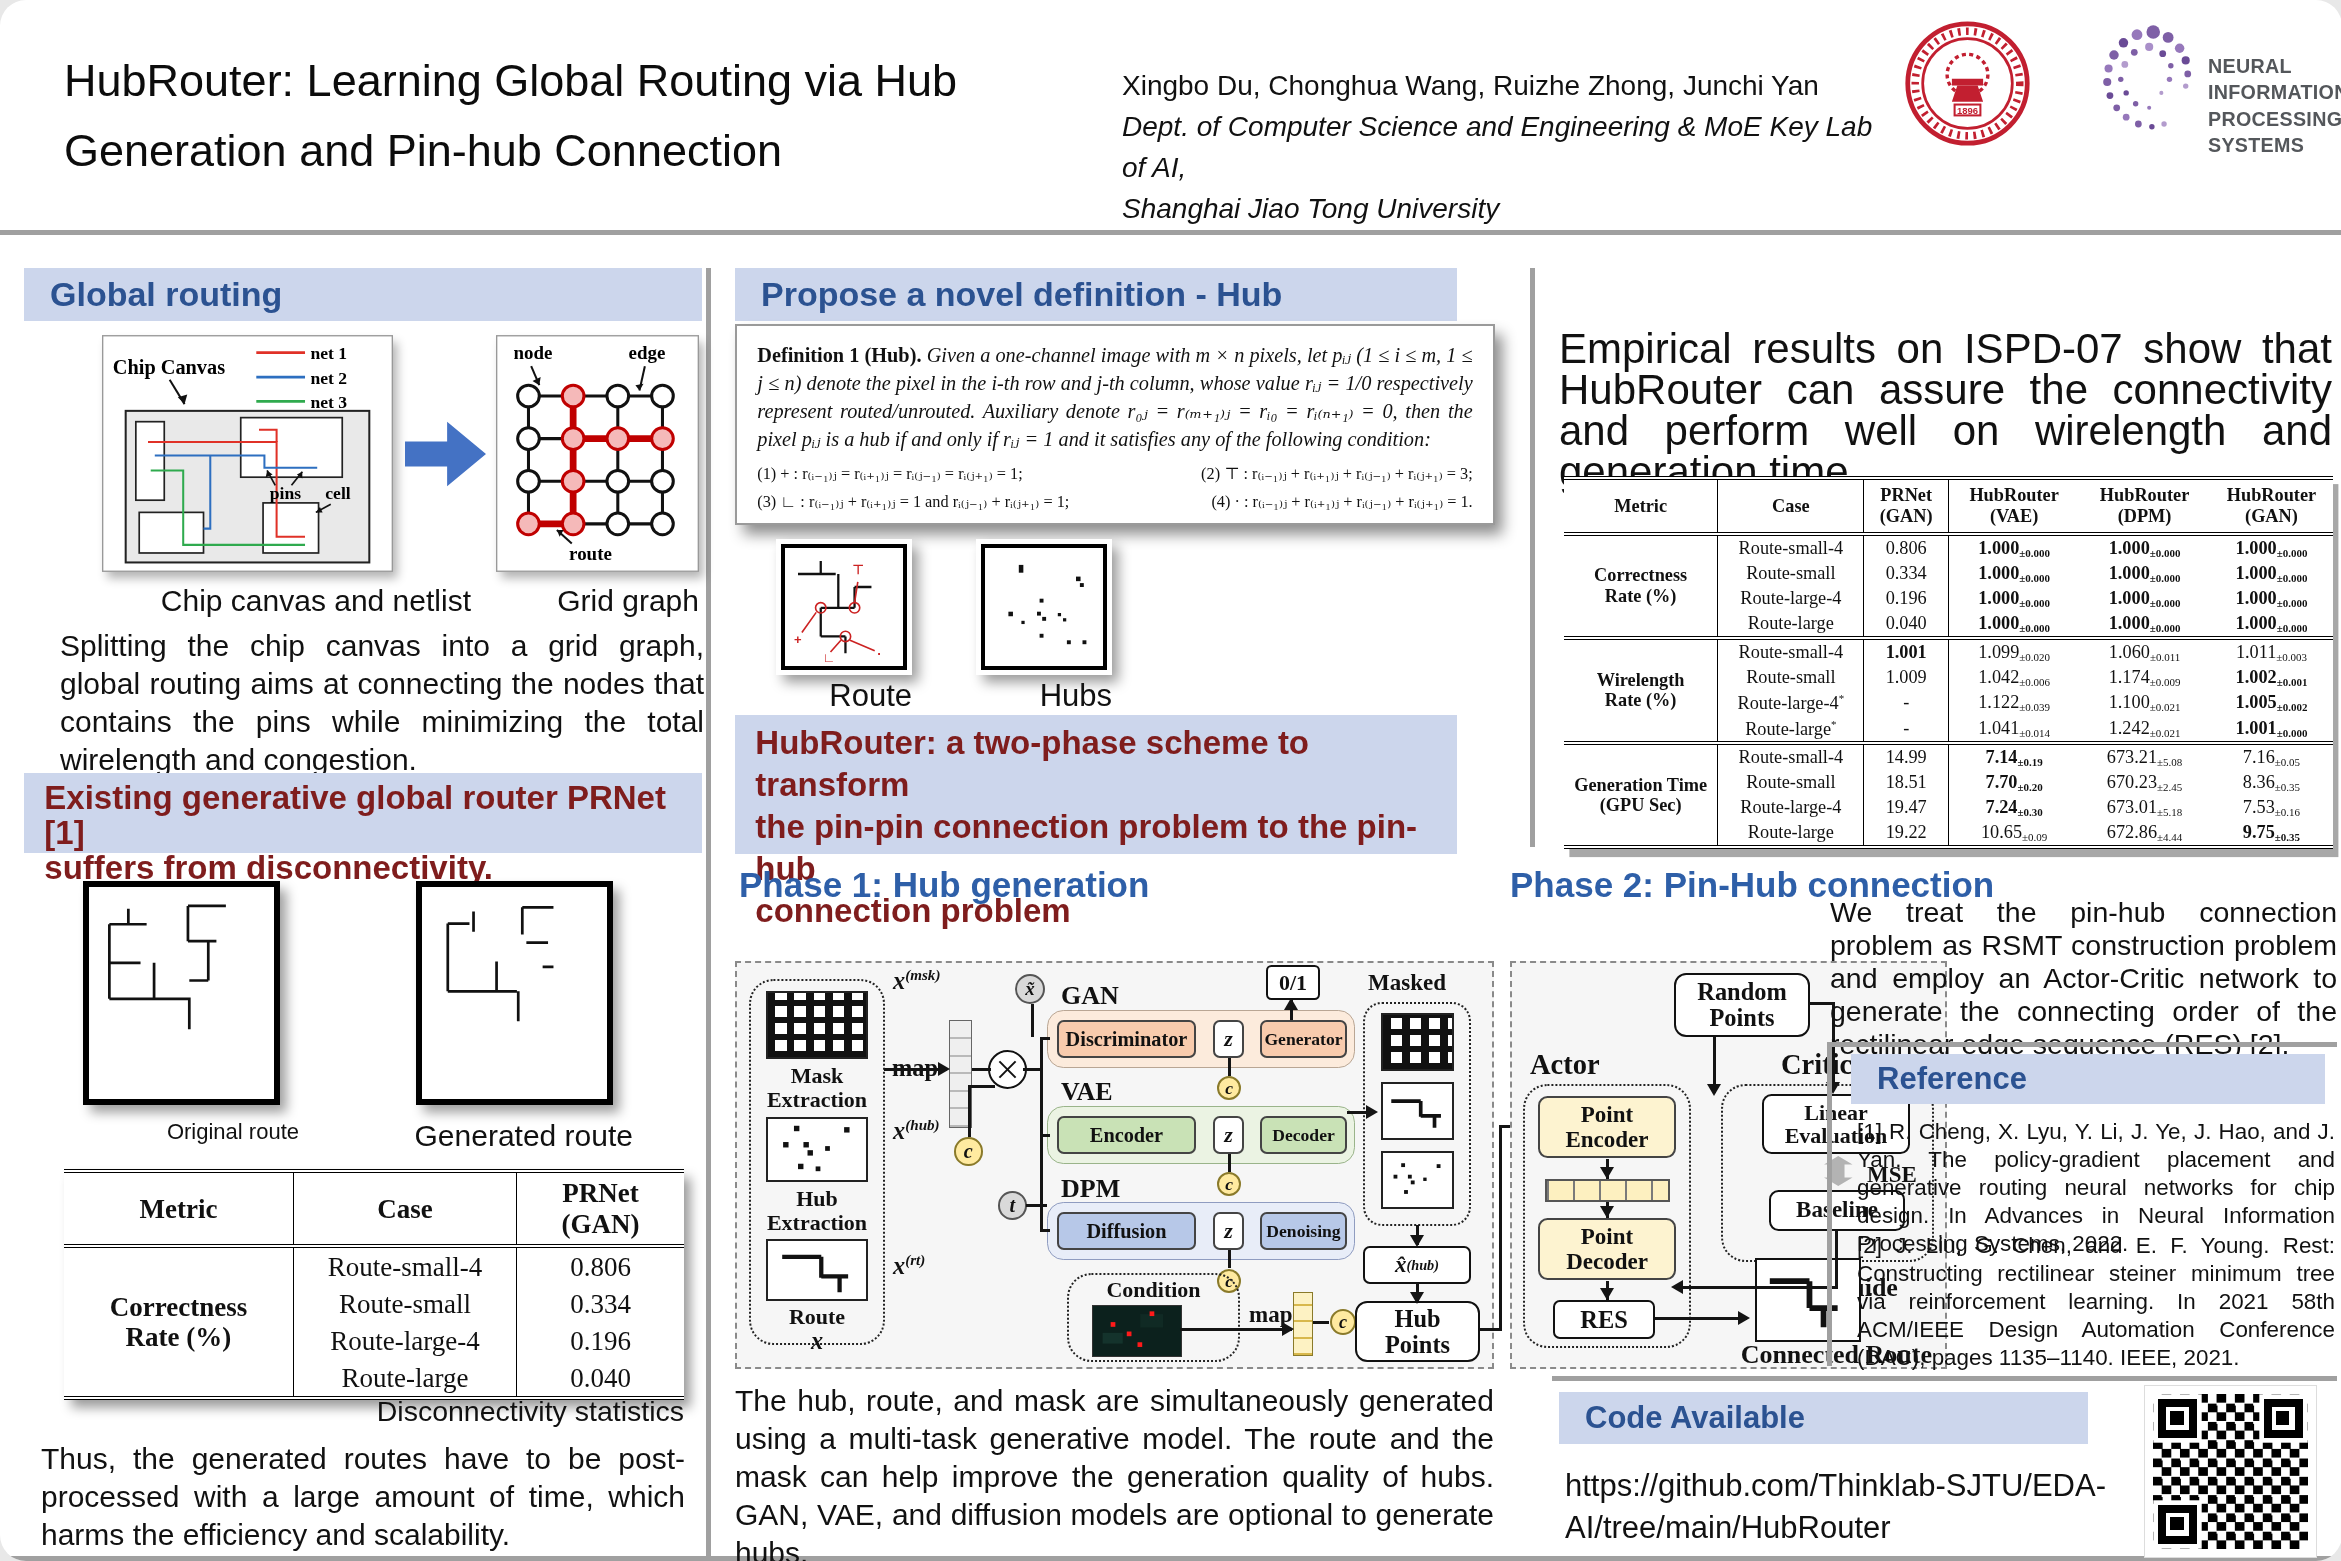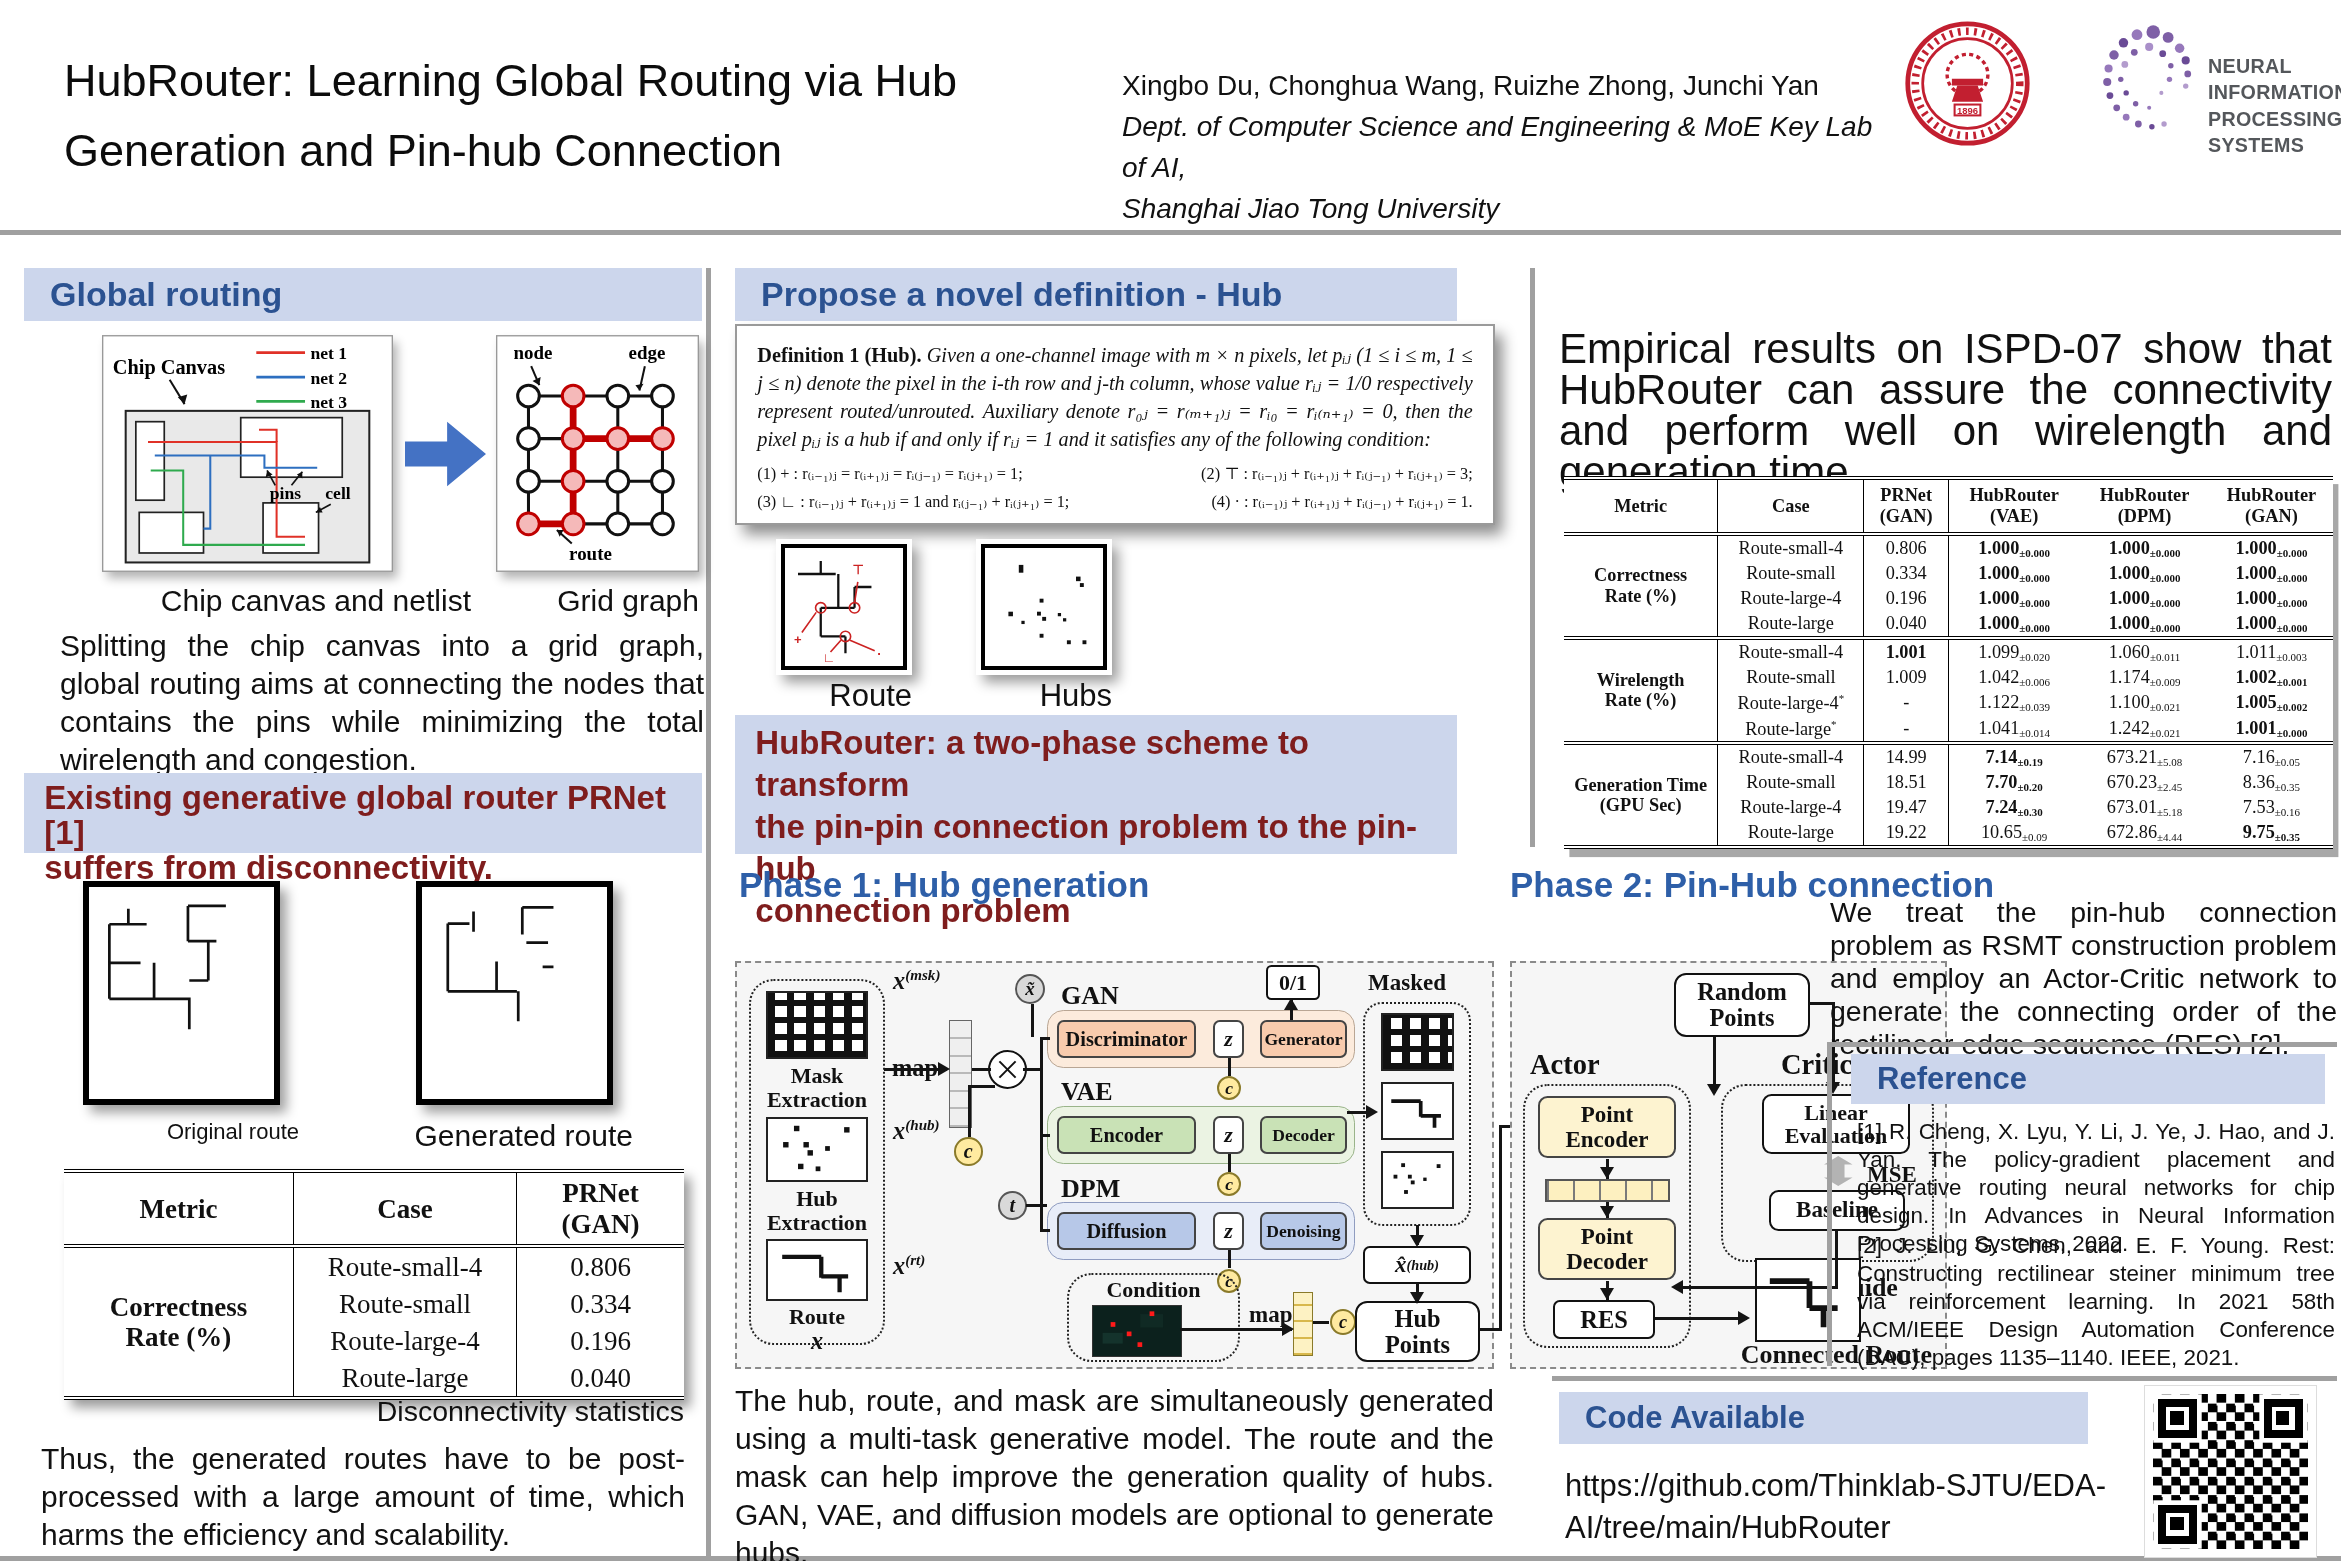--- a/index.html
+++ b/index.html
@@ -1,17 +1,17 @@
 <!DOCTYPE html>
 <html style="font-size:11px"><head>
 <meta charset="utf-8">
 <style>
   html,body{margin:0;padding:0;background:#e8e8e8;}
   .poster{position:relative;width:2342px;height:1561px;background:#ffffff;overflow:hidden;
-          font-family:"Liberation Sans",sans-serif;color:#111;}
+          font-family:"Liberation Sans",sans-serif;color:#111;border-radius:26px;}
   .abs{position:absolute;}
   .ser{font-family:"Liberation Serif","DejaVu Serif",serif;}
   .b{font-weight:bold;}
   .i{font-style:italic;}
   .just{text-align:justify;}
   .hdr{background:#ccd6ec;color:#2b5291;font-weight:bold;display:flex;align-items:center;padding-left:26px;box-sizing:border-box;}
   .hdr2{background:#ccd6ec;color:#7f1d1d;font-weight:bold;padding:6.8px 6.8px 6.8px 20.3px;box-sizing:border-box;}
   .bluehead{color:#2e5fa8;font-weight:bold;}
   .rule{position:absolute;background:#a0a0a0;}
   .ln{position:absolute;background:#141414;}

